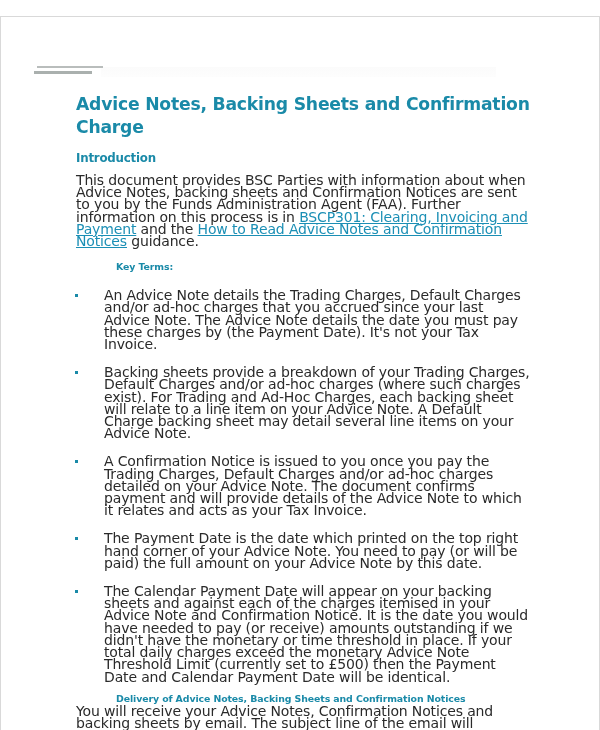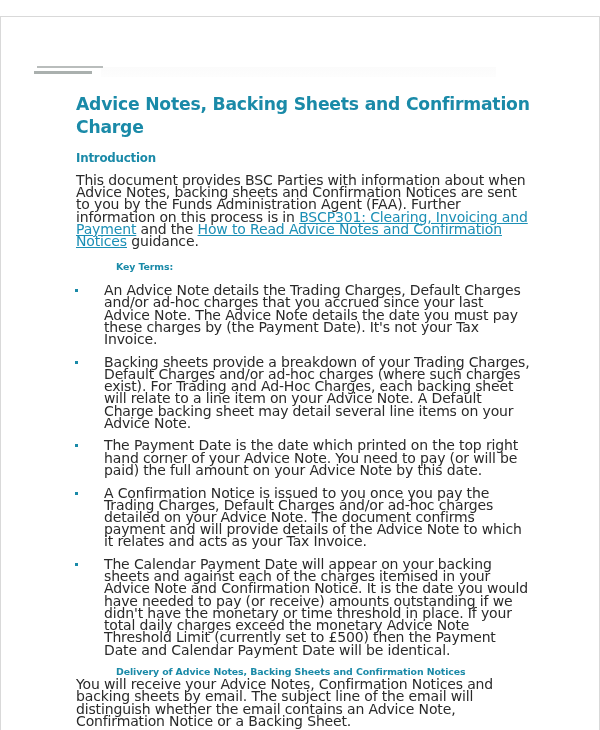--- a/index.html
+++ b/index.html
@@ -45,21 +45,21 @@
     }
     .intro { margin-top: 8px; }
     a.link { color: #1b8fb5; text-decoration: underline; }
     h3 {
       margin: 14px 0 0 0; color: #1a8aa8;
       font-size: 9.4px; font-weight: bold; line-height: 12px;
       letter-spacing: -0.1px;
       padding-left: 40px;
     }
     ul.terms { list-style: none; margin: 11px 0 0 0; padding: 0; }
-    ul.terms li { position: relative; padding-left: 28px; margin-bottom: 10.5px; }
+    ul.terms li { position: relative; padding-left: 28px; margin-bottom: 10.5px; margin-top: 16px; }
     ul.terms li .bullet {
       position: absolute; left: -1px; top: 5px;
       width: 3px; height: 3px; background: #1a8aa8;
     }
     .delivery-heading { margin-top: 0; }
     .delivery-text { margin-top: 0; }
   </style>
 </head>
 <body>
 
@@ -86,25 +86,25 @@
       <li>
         <span class="bullet"></span>
         <p>An Advice Note details the Trading Charges, Default Charges and/or ad-hoc charges that you accrued since your last Advice Note. The Advice Note details the date you must pay these charges by (the Payment Date). It's not your Tax Invoice.</p>
       </li>
       <li>
         <span class="bullet"></span>
         <p>Backing sheets provide a breakdown of your Trading Charges, Default Charges and/or ad-hoc charges (where such charges exist). For Trading and Ad-Hoc Charges, each backing sheet will relate to a line item on your Advice Note. A Default Charge backing sheet may detail several line items on your Advice Note.</p>
       </li>
       <li>
         <span class="bullet"></span>
-        <p>The Payment Date is the date which printed on the top right hand corner of your Advice Note. You need to pay (or will be paid) the full amount on your Advice Note by this date.</p>
+        <p>A Confirmation Notice is issued to you once you pay the Trading Charges, Default Charges and/or ad-hoc charges detailed on your Advice Note. The document confirms payment and will provide details of the Advice Note to which it relates and acts as your Tax Invoice.</p>
       </li>
       <li>
         <span class="bullet"></span>
-        <p>A Confirmation Notice is issued to you once you pay the Trading Charges, Default Charges and/or ad-hoc charges detailed on your Advice Note. The document confirms payment and will provide details of the Advice Note to which it relates and acts as your Tax Invoice.</p>
+        <p>The Payment Date is the date which printed on the top right hand corner of your Advice Note. You need to pay (or will be paid) the full amount on your Advice Note by this date.</p>
       </li>
       <li>
         <span class="bullet"></span>
         <p>The Calendar Payment Date will appear on your backing sheets and against each of the charges itemised in your Advice Note and Confirmation Notice. It is the date you would have needed to pay (or receive) amounts outstanding if we didn't have the monetary or time threshold in place. If your total daily charges exceed the monetary Advice Note Threshold Limit (currently set to £500) then the Payment Date and Calendar Payment Date will be identical.</p>
       </li>
     </ul>
 
     <h3 class="delivery-heading">Delivery of Advice Notes, Backing Sheets and Confirmation Notices</h3>
 
     <p class="delivery-text">You will receive your Advice Notes, Confirmation Notices and backing sheets by email. The subject line of the email will distinguish whether the email contains an Advice Note, Confirmation Notice or a Backing Sheet.</p>

